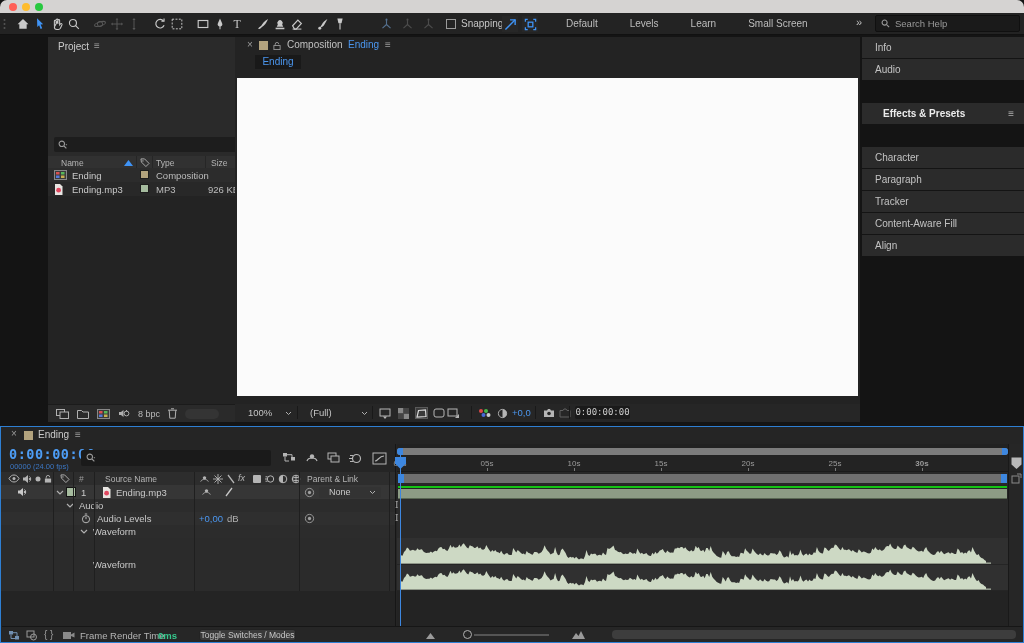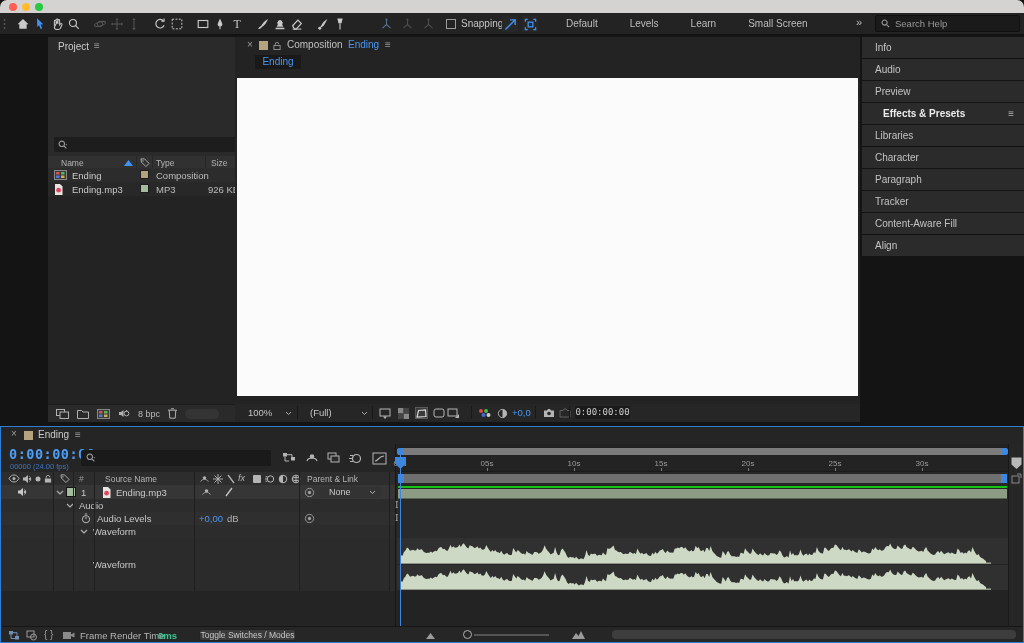--- a/index.html
+++ b/index.html
@@ -457,23 +457,21 @@
           </svg>
         </span>
       <span class="cdiv" style="left:334px"></span>
       <span id="tc-pill">0:00:00:00</span>
     </div>
   </div>
 
   <div id="side-panels">
       <div class="spanel" style="top: 0px;"><span>Info</span></div>
       <div class="spanel" style="top: 22px;"><span>Audio</span></div>
-      <div class="spanel" style="top: 44px;"><span>Preview</span></div>
       <div class="spanel active" style="top: 66px; padding-left: 21px;"><span>Effects &amp; Presets</span><span class="ham">≡</span></div>
-      <div class="spanel" style="top: 88px;"><span>Libraries</span></div>
       <div class="spanel" style="top: 110px;"><span>Character</span></div>
       <div class="spanel" style="top: 132px;"><span>Paragraph</span></div>
       <div class="spanel" style="top: 154px;"><span>Tracker</span></div>
       <div class="spanel" style="top: 176px;"><span>Content-Aware Fill</span></div>
       <div class="spanel" style="top: 198px;"><span>Align</span></div>
     </div>
 </div>
 
 <div id="timeline">
   <div id="tl-tab">
@@ -663,21 +661,21 @@
       <span class="rul-lbl" style="left: 473px;">05s</span>
       <span class="rul-tick" style="left: 486px;"></span>
       <span class="rul-lbl" style="left: 560px;">10s</span>
       <span class="rul-tick" style="left: 573px;"></span>
       <span class="rul-lbl" style="left: 647px;">15s</span>
       <span class="rul-tick" style="left: 660px;"></span>
       <span class="rul-lbl" style="left: 734px;">20s</span>
       <span class="rul-tick" style="left: 747px;"></span>
       <span class="rul-lbl" style="left: 821px;">25s</span>
       <span class="rul-tick" style="left: 834px;"></span>
-      <span class="rul-lbl" style="left: 908px;">30s</span>
+      <span class="rul-lbl" style="left: 908px; font-weight: bold;">30s</span>
       <span class="rul-tick" style="left: 921px;"></span>
     </div>
 
   <div class="abs" style="left:396px;top:45px;width:611px;height:13px;background:#282828"></div>
   <div class="abs" style="left:397px;top:47px;width:609px;height:9px;background:#6f6f6f"></div>
   <span class="abs" style="left:397px;top:47px;width:6px;height:9px;background:#3d87e0"></span>
   <span class="abs" style="left:1000px;top:47px;width:6px;height:9px;background:#3d87e0"></span>
 
   <div class="abs" style="left: 397px; top: 59px; width: 609px; height: 2px; background: rgb(20, 196, 20);" id="cache-line"></div>
 

